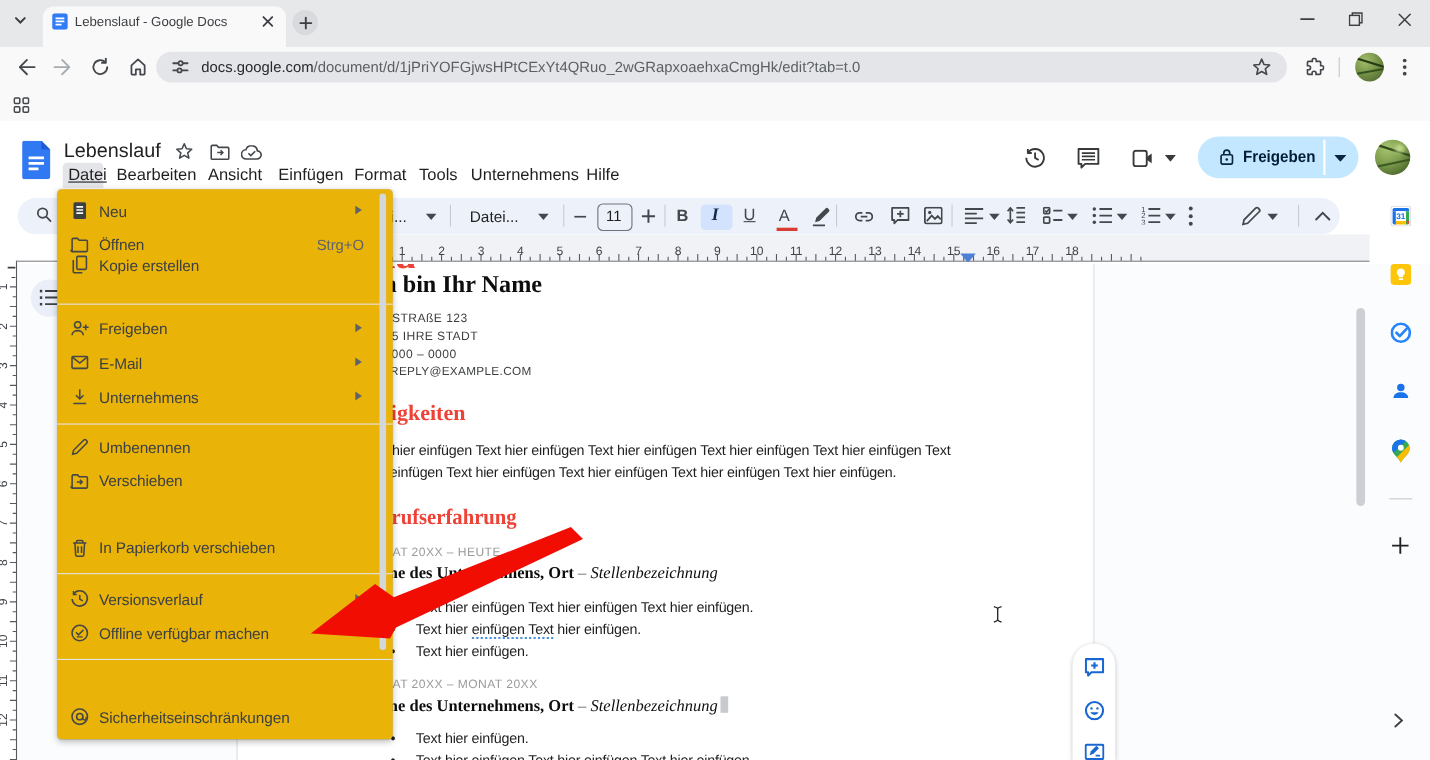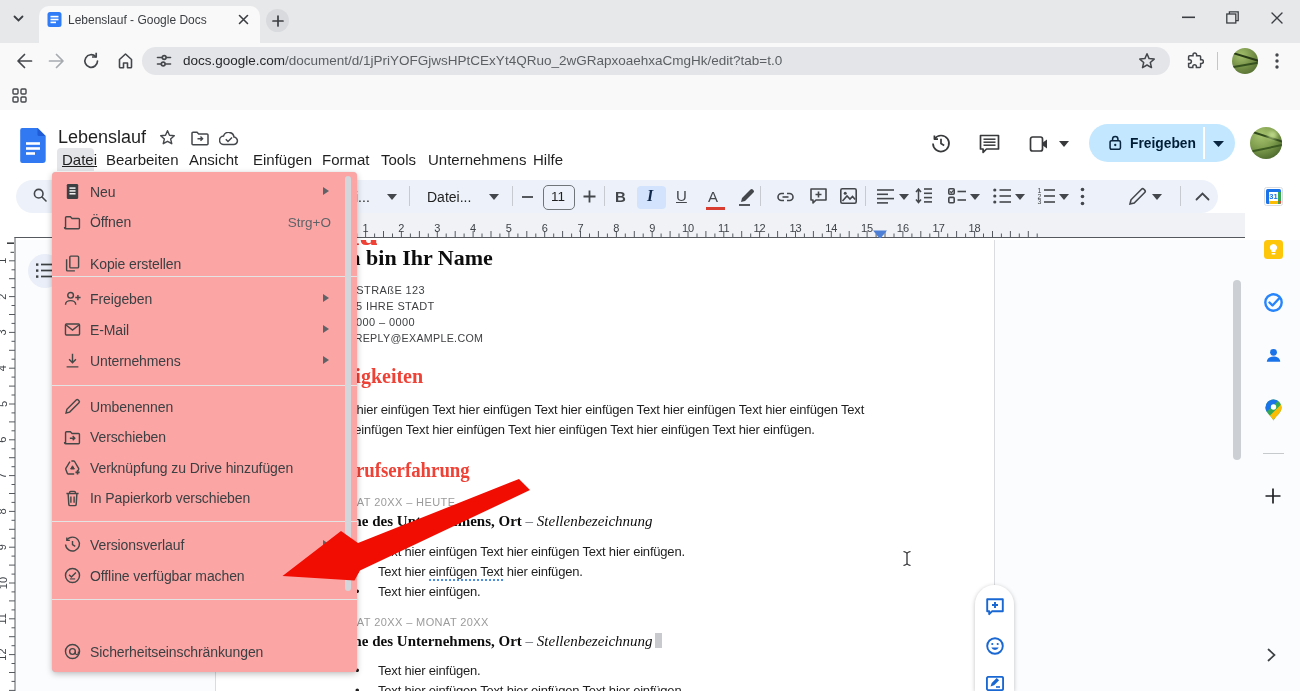--- a/index.html
+++ b/index.html
@@ -29,21 +29,21 @@
   #hruler{left:0;top:213px;width:1300px;height:27px;background:#fff;}
   
   #docarea{left:0;top:238px;width:1300px;height:453px;background:#fbfcfe;}
   #page{left:215px;top:238px;width:778px;height:453px;background:#fff;border-left:1px solid #dadce0;border-right:1px solid #dadce0;}
   .ser{font-family:"Liberation Serif",serif;}
   .red{color:#ee4237;}
   .body{font-size:13px;letter-spacing:-0.2px;color:#1f1f1f;}
   .caps{font-size:11px;letter-spacing:.4px;color:#3d3f41;}
   .gcaps{font-size:11px;letter-spacing:.4px;color:#9b9b9b;}
   
-  #menu{left:52px;top:172px;width:305px;height:500px;background:#fca5a5;border-radius:4px;box-shadow:0 2px 6px rgba(0,0,0,.25),0 0 1px rgba(0,0,0,.15);}
+  #menu{left:52px;top:172px;width:305px;height:500px;background:#eab308;border-radius:4px;box-shadow:0 2px 6px rgba(0,0,0,.25),0 0 1px rgba(0,0,0,.15);}
   .mi{position:absolute;left:0;width:305px;height:31px;}
   .mi .txt{position:absolute;left:38px;top:7.5px;font-size:14px;letter-spacing:-0.1px;color:#3c4043;}
   .mi .ic{position:absolute;left:11px;top:6px;width:19px;height:19px;}
   .mi .sc{position:absolute;right:26px;top:8px;font-size:13.5px;color:#5f6368;}
   .mi .sub{position:absolute;right:28px;top:11px;width:0;height:0;border-left:6px solid #5f6368;border-top:4.5px solid transparent;border-bottom:4.5px solid transparent;}
   .msep{position:absolute;left:0;width:305px;height:1px;background:#e4e4e4;}
 </style>
 </head>
 <body>
 
@@ -635,21 +635,21 @@
     <span class="txt">Neu</span>
       <span class="sub"></span>
   </div>
   <div class="mi" style="top:34.5px;">
     <svg class="ic" viewBox="0 0 20 20" fill="none" stroke="#444746" stroke-width="1.5">
         <path d="M2.7 15.6 V4.9 a1 1 0 0 1 1-1 h4.1 l1.7 1.8 h6.8 a1 1 0 0 1 1 1 v8.9 a1 1 0 0 1-1 1 h-13.6 a1 1 0 0 1-1-1 z"></path>
       </svg>
     <span class="txt">Öffnen</span>
       <span class="sc">Strg+O</span>
   </div>
-  <div class="mi" style="top:76px;">
+  <div class="mi" style="top:53px;">
     <svg class="ic" viewBox="0 0 20 20" fill="none" stroke="#444746" stroke-width="1.5">
         <rect x="7.2" y="2.2" width="9.2" height="12.4" rx="1"></rect>
         <path d="M12.5 17.8 H4.8 a1 1 0 0 1-1-1 V5.6"></path>
       </svg>
     <span class="txt">Kopie erstellen</span>
   </div>
   <div class="msep" style="top:103.5px;"></div>
   <div class="mi" style="top:111px;">
     <svg class="ic" viewBox="0 0 20 20" fill="none" stroke="#444746" stroke-width="1.5">
         <circle cx="8" cy="6.6" r="3"></circle>
@@ -681,28 +681,20 @@
       </svg>
     <span class="txt">Umbenennen</span>
   </div>
   <div class="mi" style="top:249.5px;">
     <svg class="ic" viewBox="0 0 20 20" fill="none" stroke="#444746" stroke-width="1.5">
         <path d="M2.7 15.6 V4.9 a1 1 0 0 1 1-1 h4.1 l1.7 1.8 h6.8 a1 1 0 0 1 1 1 v8.9 a1 1 0 0 1-1 1 h-13.6 a1 1 0 0 1-1-1 z"></path>
         <path d="M7.2 10.7 h5 m-2-2.2 l2.2 2.2 -2.2 2.2"></path>
       </svg>
     <span class="txt">Verschieben</span>
   </div>
-  <div class="mi" style="top:280px;">
-    <svg class="ic" viewBox="0 0 20 20" fill="none" stroke="#444746" stroke-width="1.5">
-        <path d="M8.8 3.1 h2.4 a1.2 1.2 0 0 1 1 0.6 l4.2 7.2 a1.2 1.2 0 0 1 0 1.2 l-1.3 2.2 M11.8 16.9 H5.6 a1.2 1.2 0 0 1-1-0.6 L3 12.1 a1.2 1.2 0 0 1 0-1.2 L7.3 3.7" stroke-linejoin="round"></path>
-        <path d="M10 8.2 l2 3.4 h-4 z" fill="#444746" stroke-width="1"></path>
-        <path d="M15.3 12.9 v4.4 M13.1 15.1 h4.4" stroke-width="1.7"></path>
-      </svg>
-    <span class="txt">Verknüpfung zu Drive hinzufügen</span>
-  </div>
   <div class="mi" style="top:310.5px;">
     <svg class="ic" viewBox="0 0 20 20" fill="none" stroke="#444746" stroke-width="1.5">
         <path d="M7 4.6 V3.5 a1 1 0 0 1 1-1 h4 a1 1 0 0 1 1 1 v1.1 M3.6 4.8 h12.8 M5.4 4.9 l0.7 11.3 a1.4 1.4 0 0 0 1.4 1.3 h5 a1.4 1.4 0 0 0 1.4-1.3 l0.7-11.3"></path>
         <path d="M8.3 8 v6.5 M11.7 8 v6.5"></path>
       </svg>
     <span class="txt">In Papierkorb verschieben</span>
   </div>
   <div class="msep" style="top:349px;"></div>
   <div class="mi" style="top:357px;">
     <svg class="ic" viewBox="0 0 20 20" fill="none" stroke="#444746" stroke-width="1.5">

